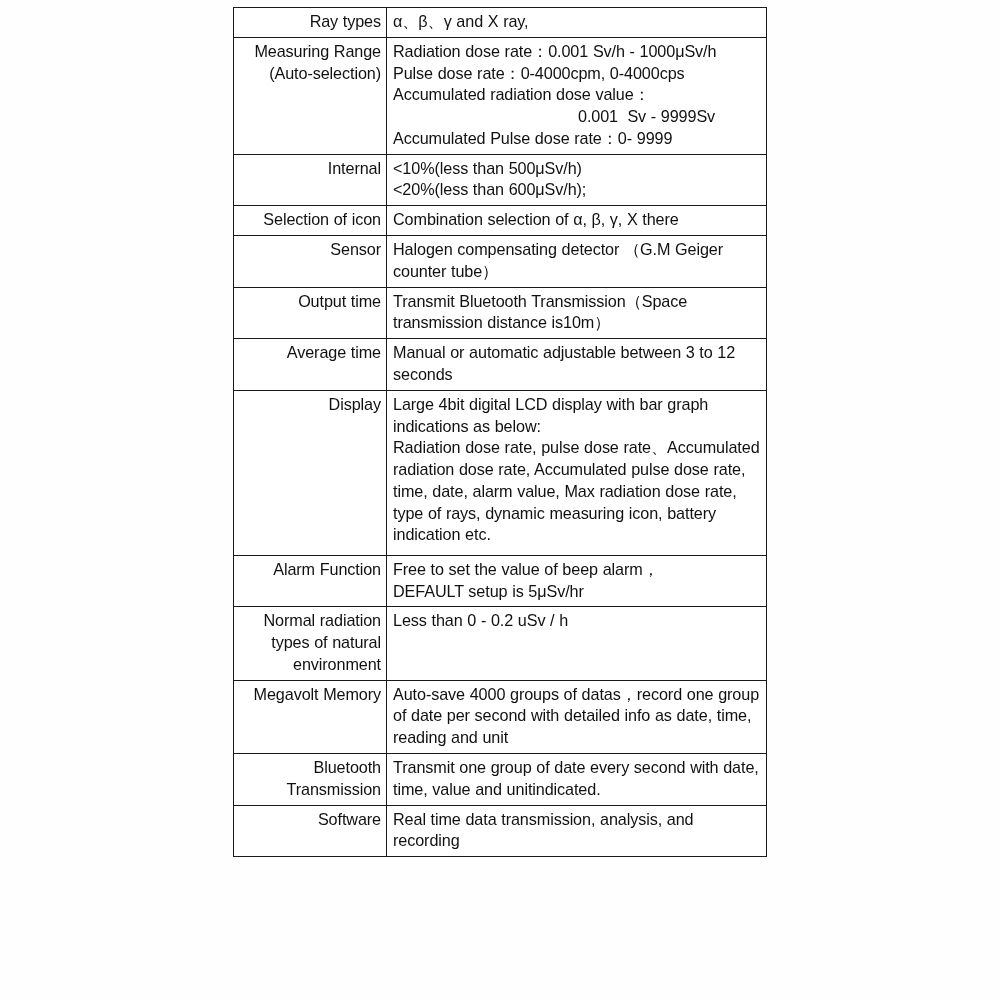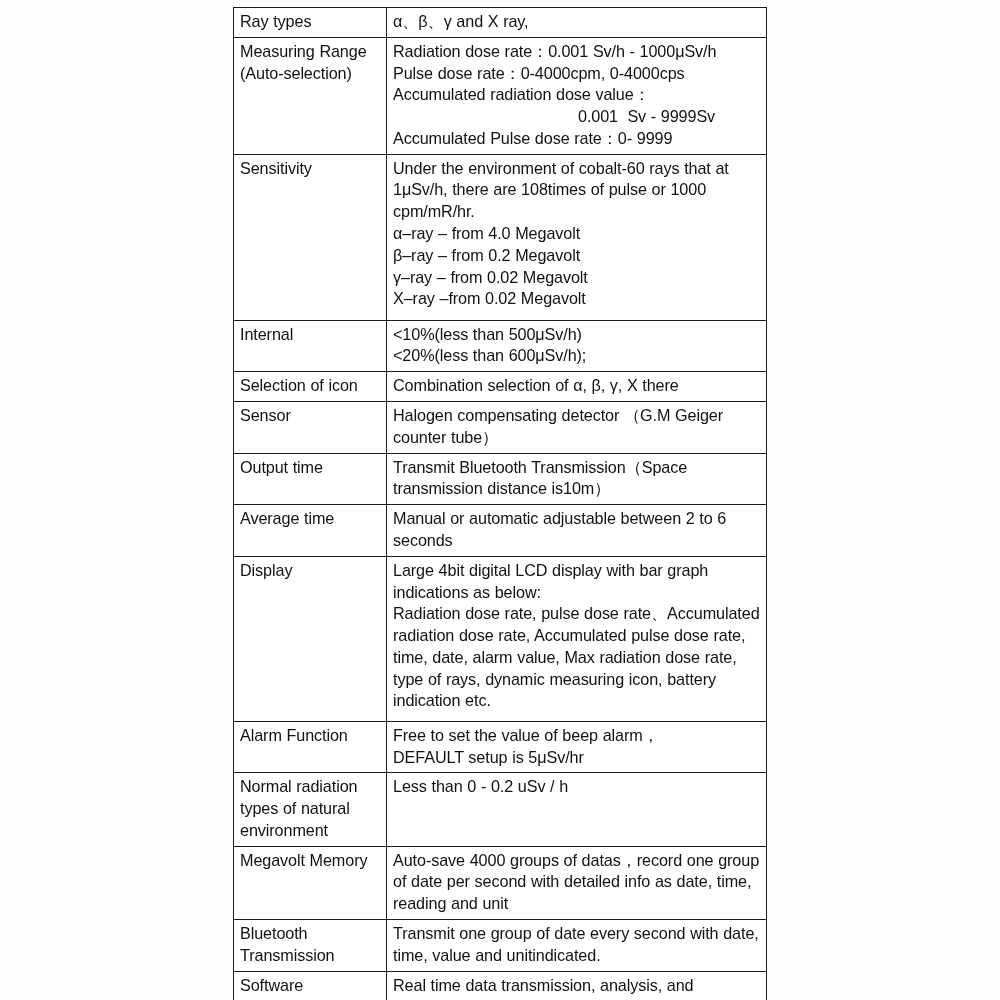--- a/index.html
+++ b/index.html
@@ -40,20 +40,21 @@
     vertical-align: top;
     padding: 3px 5px 4px 6px;
     font-size: 16.2px;
     line-height: 1.345;
     letter-spacing: -0.1px;
     word-spacing: 0.3px;
   }
 
   .cell-param {
     white-space: pre-line;
+    text-align: right;
   }
 
   .cell-value {
     white-space: pre-line;
   }
 
   
   tr[data-row="0"] td { height: 18px; }
   tr[data-row="1"] td { height: 108px; }
   tr[data-row="2"] td { height: 158px; }
@@ -92,28 +93,20 @@
       </tr>
 
       <tr data-row="1">
         <td class="cell-param">Measuring Range
 (Auto-selection)</td>
         <td class="cell-value"><span>Radiation dose rate：0.001  Sv/h - 1000μSv/h
 Pulse dose rate：0-4000cpm,  0-4000cps
 Accumulated radiation dose value：</span><span class="value-indent">0.001  Sv - 9999Sv</span><span>Accumulated Pulse dose rate：0- 9999</span></td>
       </tr>
 
-      <tr data-row="2">
-        <td class="cell-param">Sensitivity</td>
-        <td class="cell-value">Under the environment of cobalt-60 rays that at 1μSv/h, there are 108times of pulse or 1000 cpm/mR/hr.
-α–ray – from 4.0 Megavolt
-β–ray – from 0.2 Megavolt
-γ–ray – from 0.02 Megavolt
-X–ray –from 0.02 Megavolt</td>
-      </tr>
 
       <tr data-row="3">
         <td class="cell-param">Internal</td>
         <td class="cell-value">&lt;10%(less than 500μSv/h)
 &lt;20%(less than 600μSv/h);</td>
       </tr>
 
       <tr data-row="4">
         <td class="cell-param">Selection of icon</td>
         <td class="cell-value">Combination selection of α, β, γ, X there</td>
@@ -124,21 +117,21 @@
         <td class="cell-value">Halogen compensating detector （G.M Geiger counter tube）</td>
       </tr>
 
       <tr data-row="6">
         <td class="cell-param">Output time</td>
         <td class="cell-value">Transmit Bluetooth Transmission（Space transmission distance is10m）</td>
       </tr>
 
       <tr data-row="7">
         <td class="cell-param">Average time</td>
-        <td class="cell-value">Manual or automatic adjustable between 2 to 6 seconds</td>
+        <td class="cell-value">Manual or automatic adjustable between 3 to 12 seconds</td>
       </tr>
 
       <tr data-row="8">
         <td class="cell-param">Display</td>
         <td class="cell-value">Large 4bit digital LCD display with bar graph indications as below:
 Radiation dose rate, pulse dose rate、Accumulated radiation dose rate, Accumulated pulse dose rate, time, date, alarm value, Max radiation dose rate, type of rays, dynamic measuring icon, battery indication etc.</td>
       </tr>
 
       <tr data-row="9">
         <td class="cell-param">Alarm Function</td>

